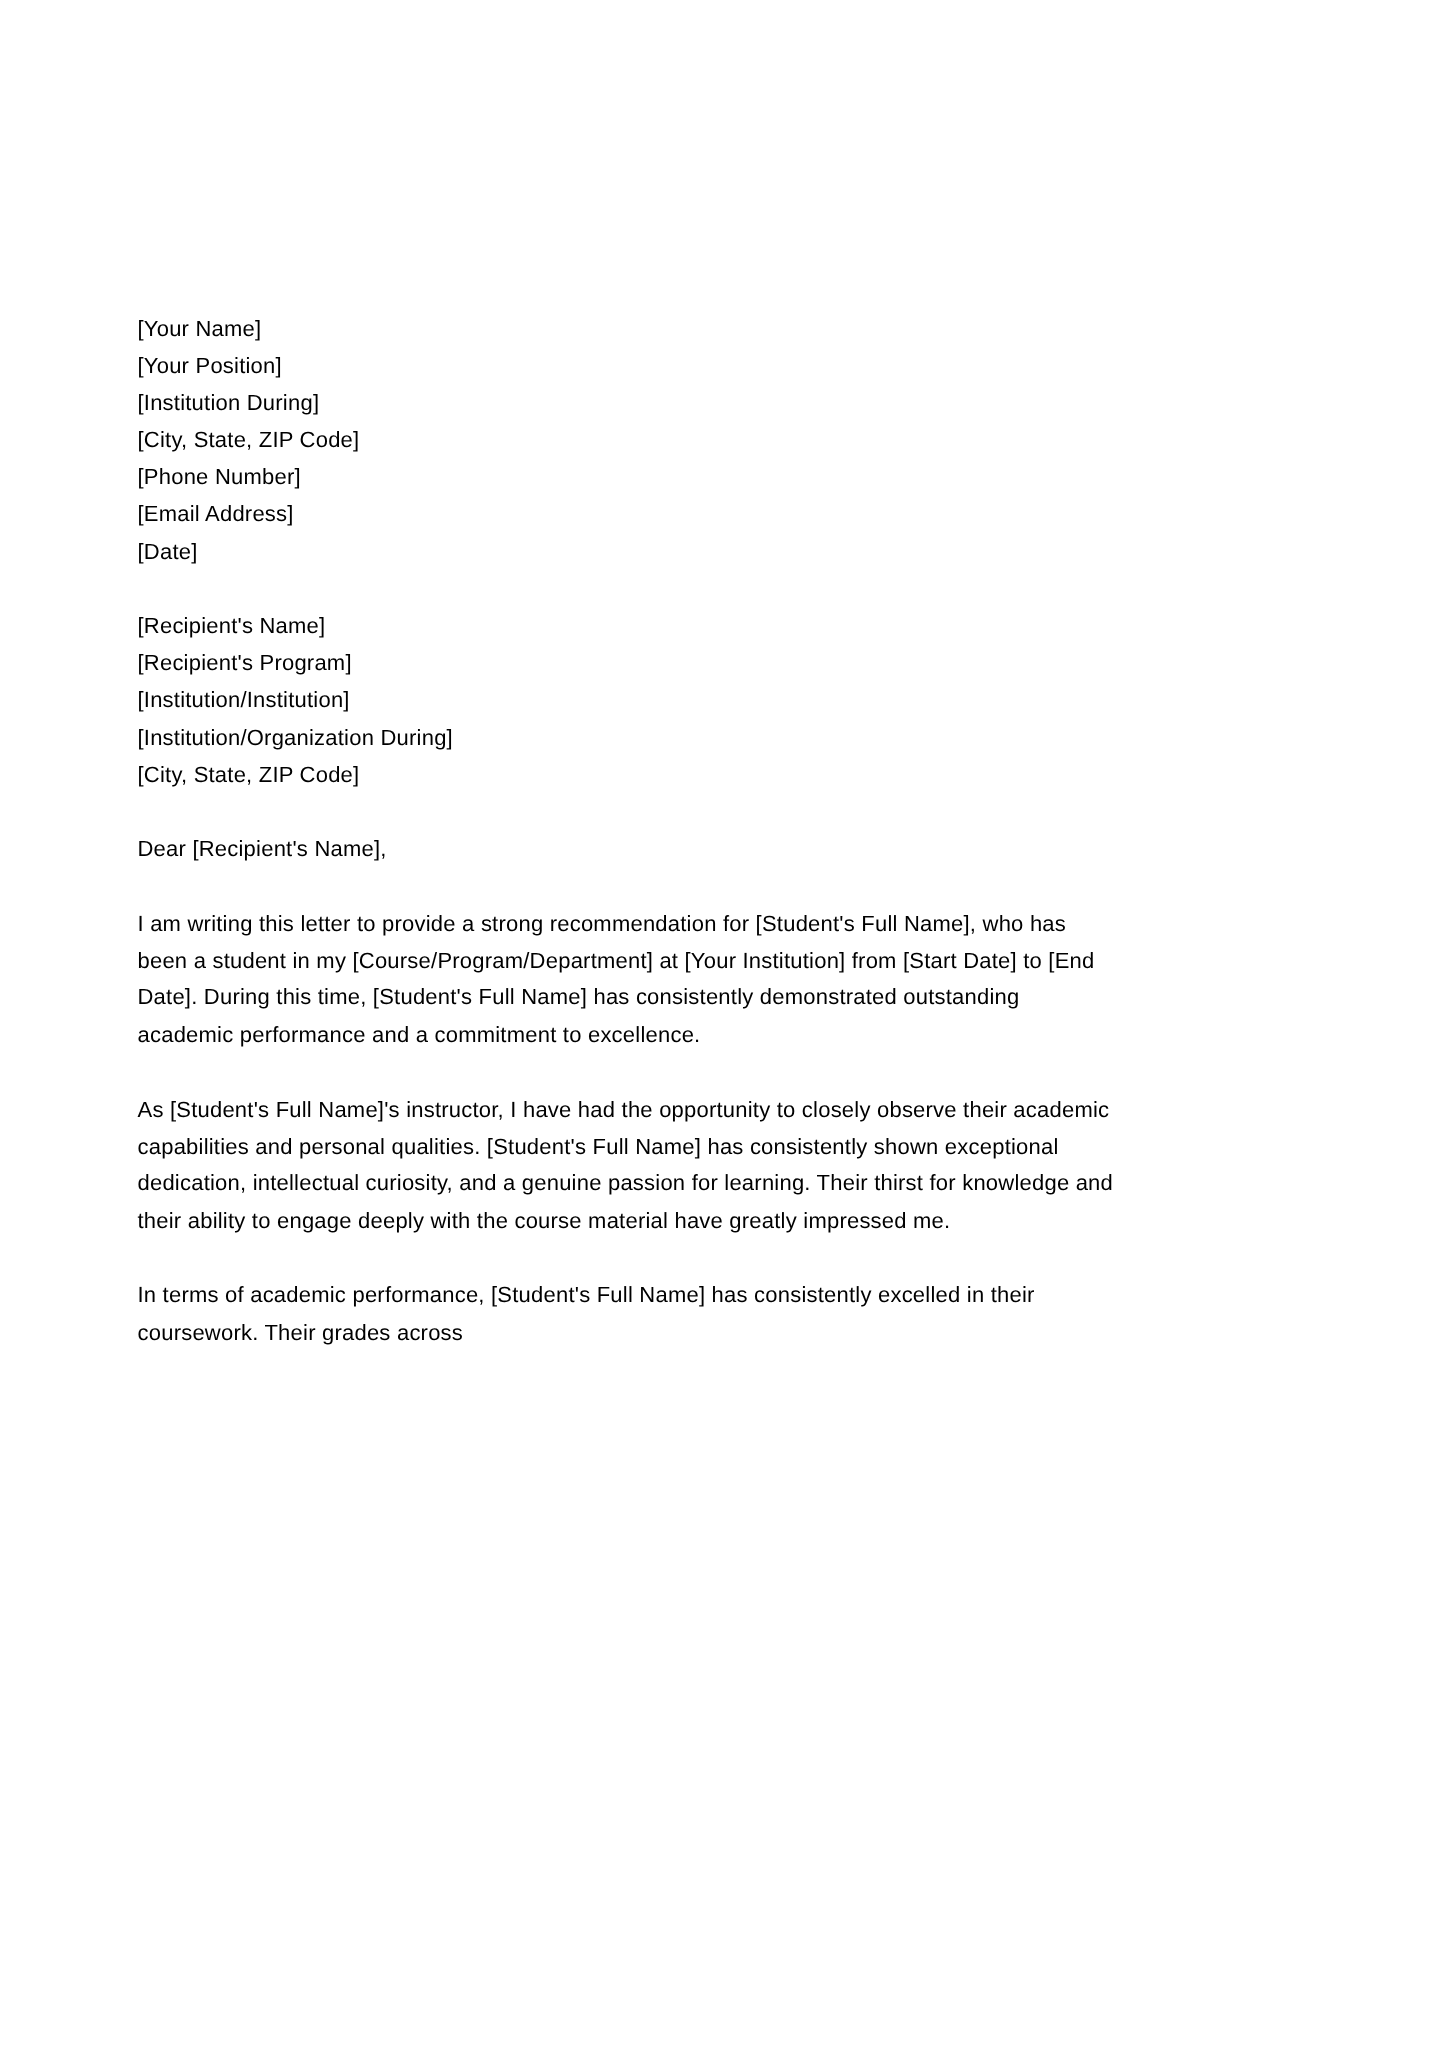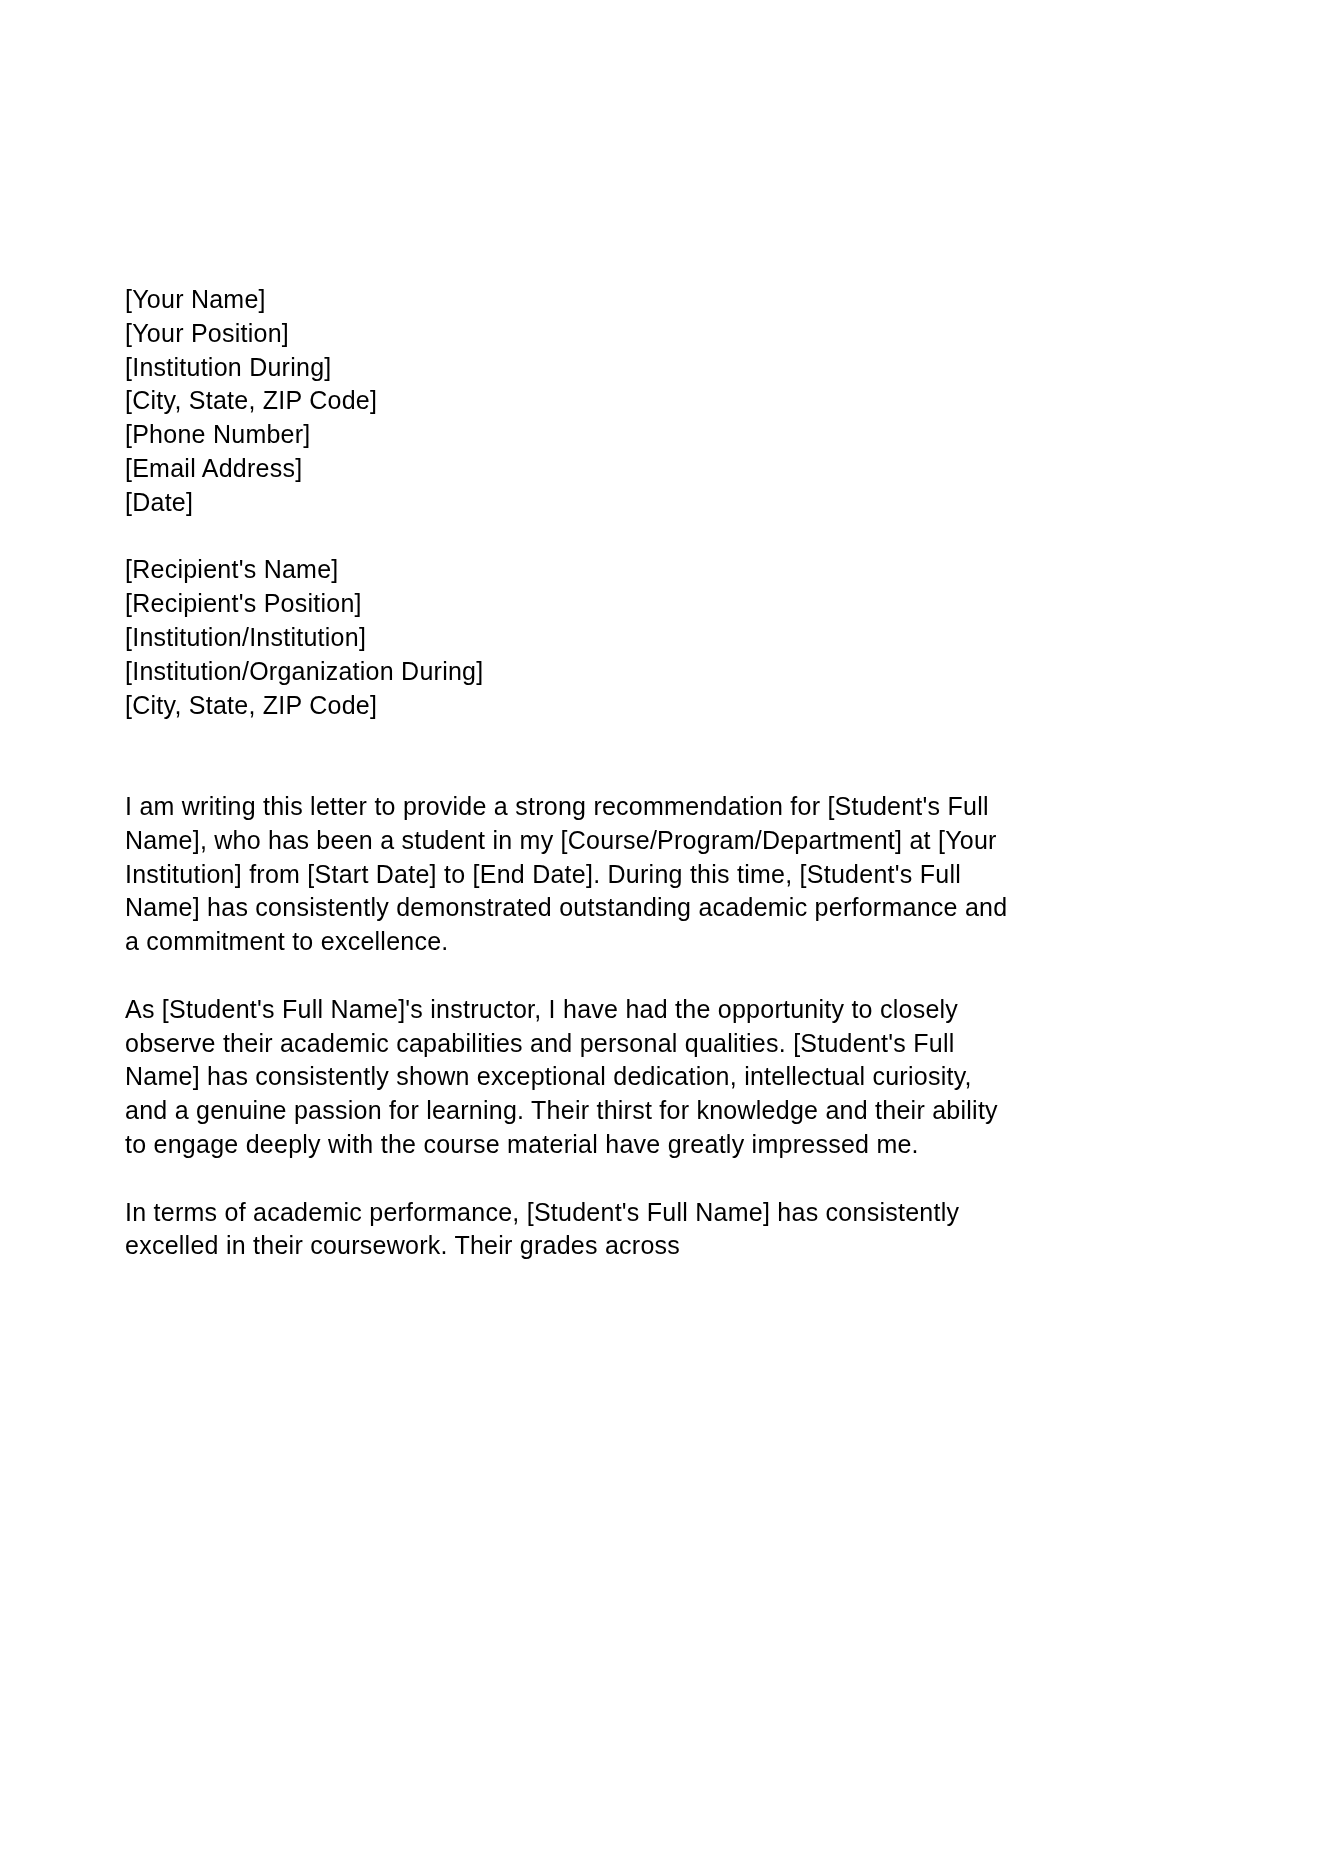--- a/index.html
+++ b/index.html
@@ -14,21 +14,21 @@
     background: #ffffff;
     overflow: hidden;
     box-sizing: border-box;
   }
   .letter {
     position: absolute;
     left: 125px;
     top: 283px;
     width: 890px;
     font-family: "Liberation Sans", sans-serif;
-    font-size: 25px;
+    font-size: 20px;
     line-height: 33.8px;
     color: #000000;
     font-weight: 400;
     letter-spacing: 0.01em;
     -webkit-font-smoothing: antialiased;
   }
   .block {
     margin: 0;
   }
   .block-line {
@@ -57,28 +57,29 @@
       <span class="block-line">[City, State, ZIP Code]</span>
       <span class="block-line">[Phone Number]</span>
       <span class="block-line">[Email Address]</span>
       <span class="block-line">[Date]</span>
     </div>
 
     <span class="spacer"></span>
 
     <div class="block">
       <span class="block-line">[Recipient's Name]</span>
-      <span class="block-line">[Recipient's Position]</span>
+      <span class="block-line">[Recipient's Program]</span>
       <span class="block-line">[Institution/Institution]</span>
       <span class="block-line">[Institution/Organization During]</span>
       <span class="block-line">[City, State, ZIP Code]</span>
     </div>
 
     <span class="spacer"></span>
 
+    <p class="para">Dear [Recipient's Name],</p>
 
     <span class="spacer"></span>
 
     <p class="para">I am writing this letter to provide a strong recommendation for [Student's Full Name], who has been a student in my [Course/Program/Department] at [Your Institution] from [Start Date] to [End Date]. During this time, [Student's Full Name] has consistently demonstrated outstanding academic performance and a commitment to excellence.</p>
 
     <span class="spacer"></span>
 
     <p class="para">As [Student's Full Name]'s instructor, I have had the opportunity to closely observe their academic capabilities and personal qualities. [Student's Full Name] has consistently shown exceptional dedication, intellectual curiosity, and a genuine passion for learning. Their thirst for knowledge and their ability to engage deeply with the course material have greatly impressed me.</p>
 
     <span class="spacer"></span>

